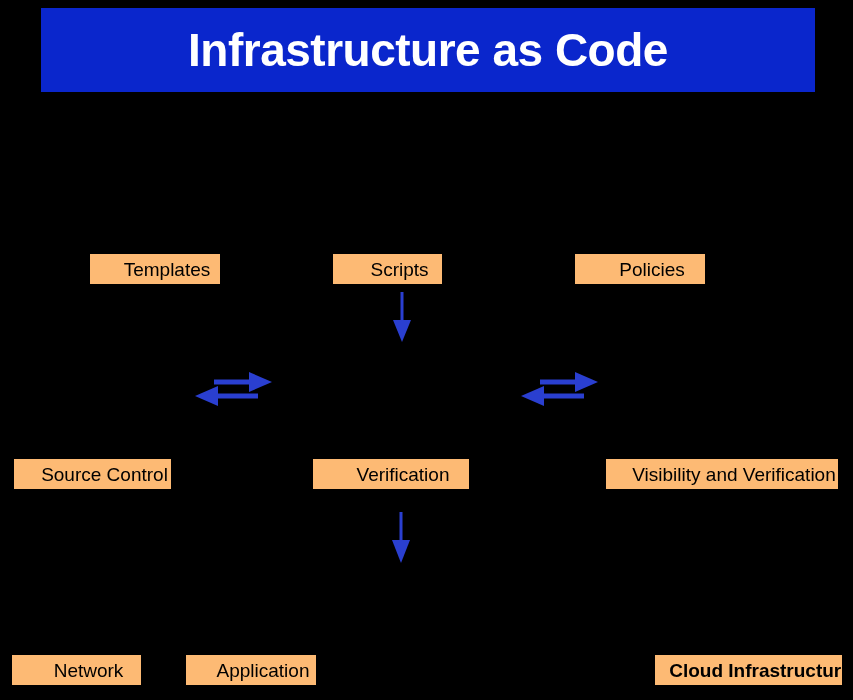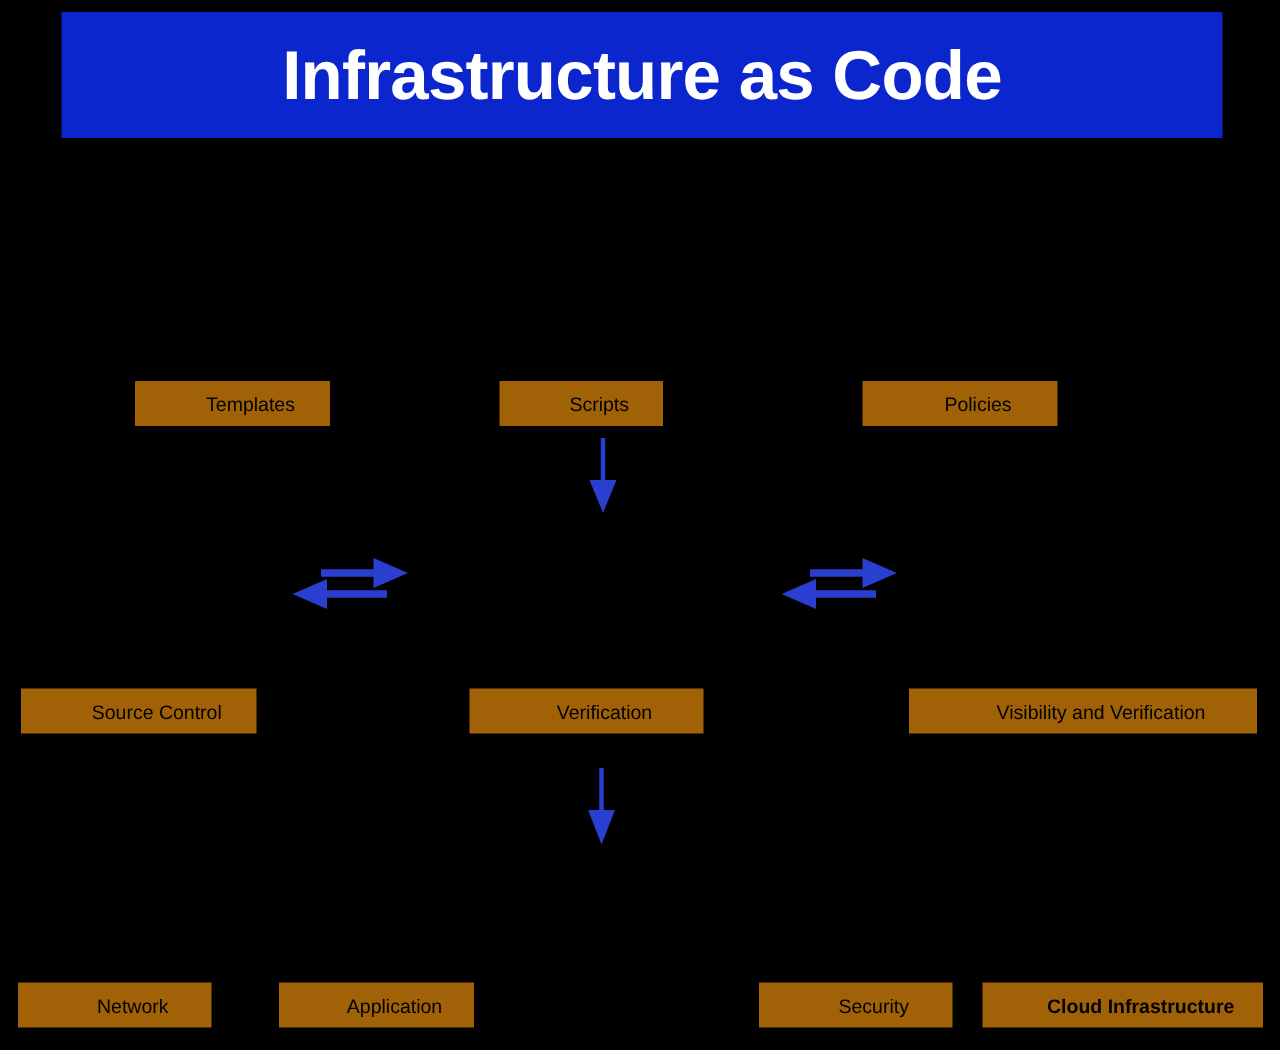--- a/index.html
+++ b/index.html
@@ -30,24 +30,24 @@
     color: #ffffff;
     font-family: "Liberation Sans", sans-serif;
     font-weight: bold;
     font-size: 46px;
     line-height: 1;
     letter-spacing: -0.5px;
     white-space: nowrap;
   }
   .node {
     position: absolute;
-    background: #a16207;
+    background: #fdba74;
     color: #000000;
     font-family: "Liberation Sans", sans-serif;
-    font-size: 13px;
+    font-size: 19px;
     line-height: 1;
     display: flex;
     align-items: center;
     justify-content: center;
     box-sizing: border-box;
     white-space: nowrap;
     height: 30px;
     padding-left: 24px;
   }
   .arrow-layer {
@@ -87,23 +87,20 @@
   <div class="node" style="left:606px; top:459px; width:232px;">
     <span>Visibility and Verification</span>
   </div>
 
   <div class="node" style="left:12px; top:655px; width:129px;">
     <span>Network</span>
   </div>
   <div class="node" style="left:186px; top:655px; width:130px;">
     <span>Application</span>
   </div>
-  <div class="node" style="left:506px; top:655px; width:129px;">
-    <span>Security</span>
-  </div>
   <div class="node" style="left:655px; top:655px; width:187px;font-weight:bold;">
     <span>Cloud Infrastructure</span>
   </div>
 
   <svg class="arrow-layer" viewBox="0 0 853 700">
 
     <g>
       <line x1="402" y1="292" x2="402" y2="330" stroke="#2a3fd0" stroke-width="3"></line>
       <polygon points="402,342 393,320 411,320" fill="#2a3fd0"></polygon>
     </g>

